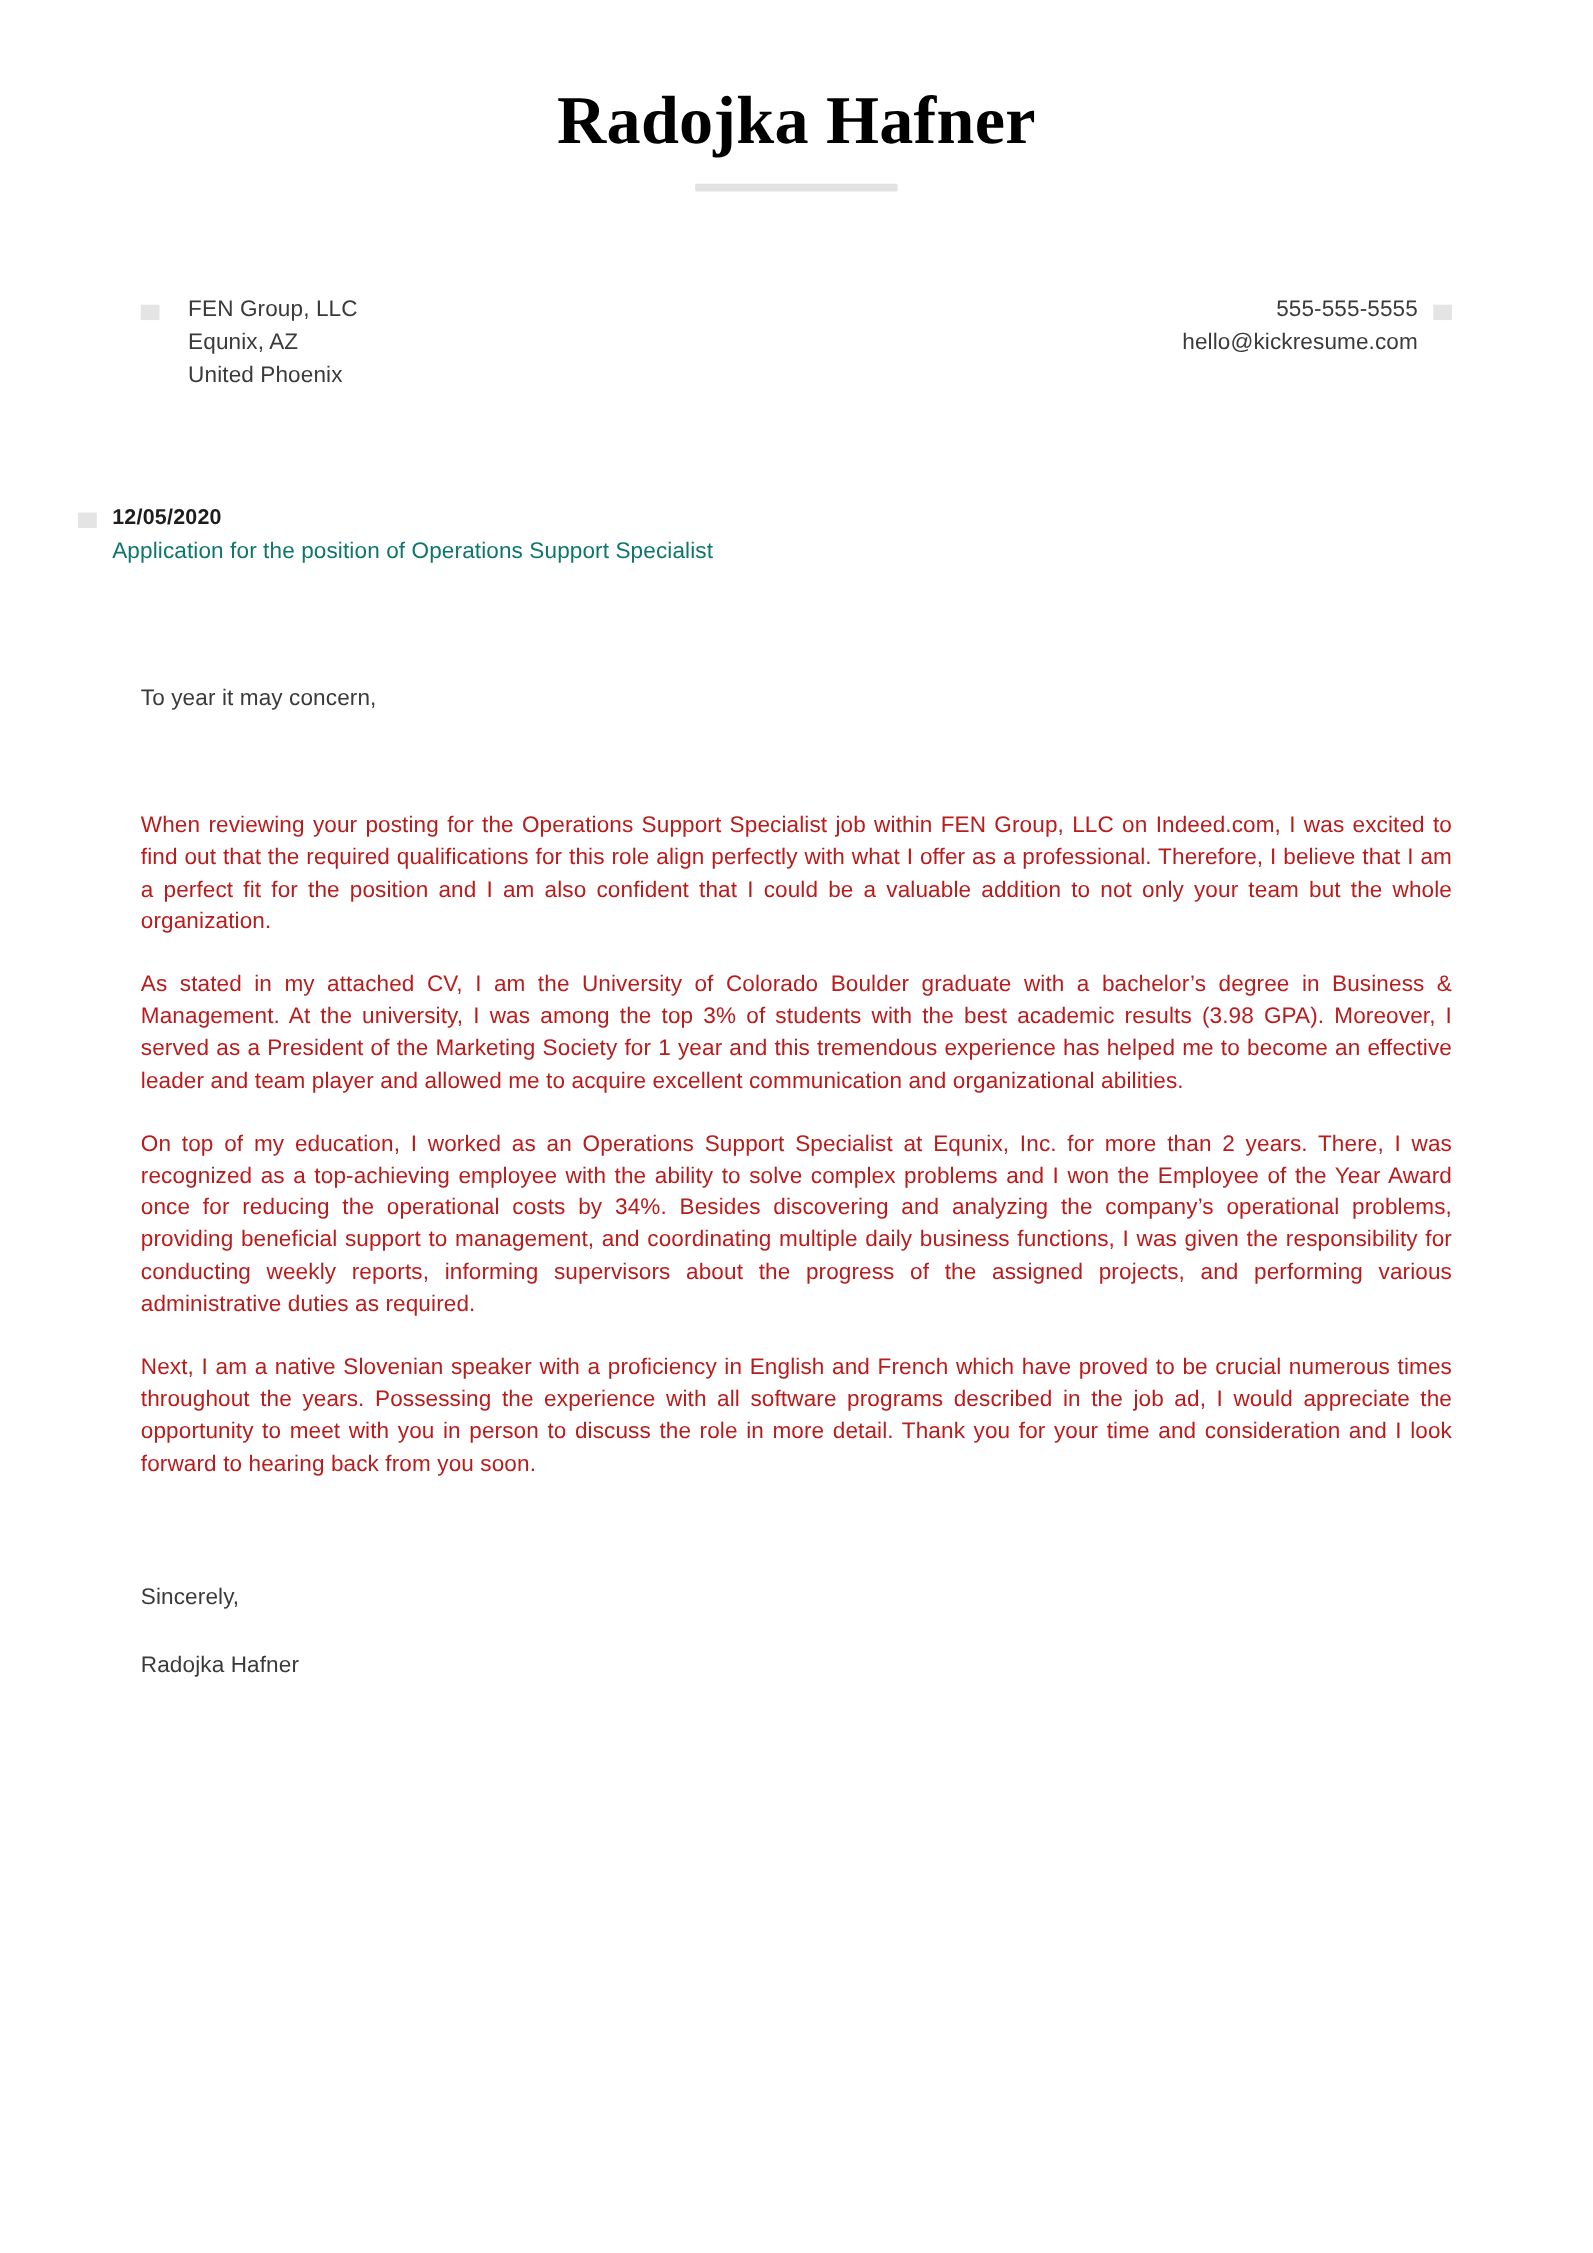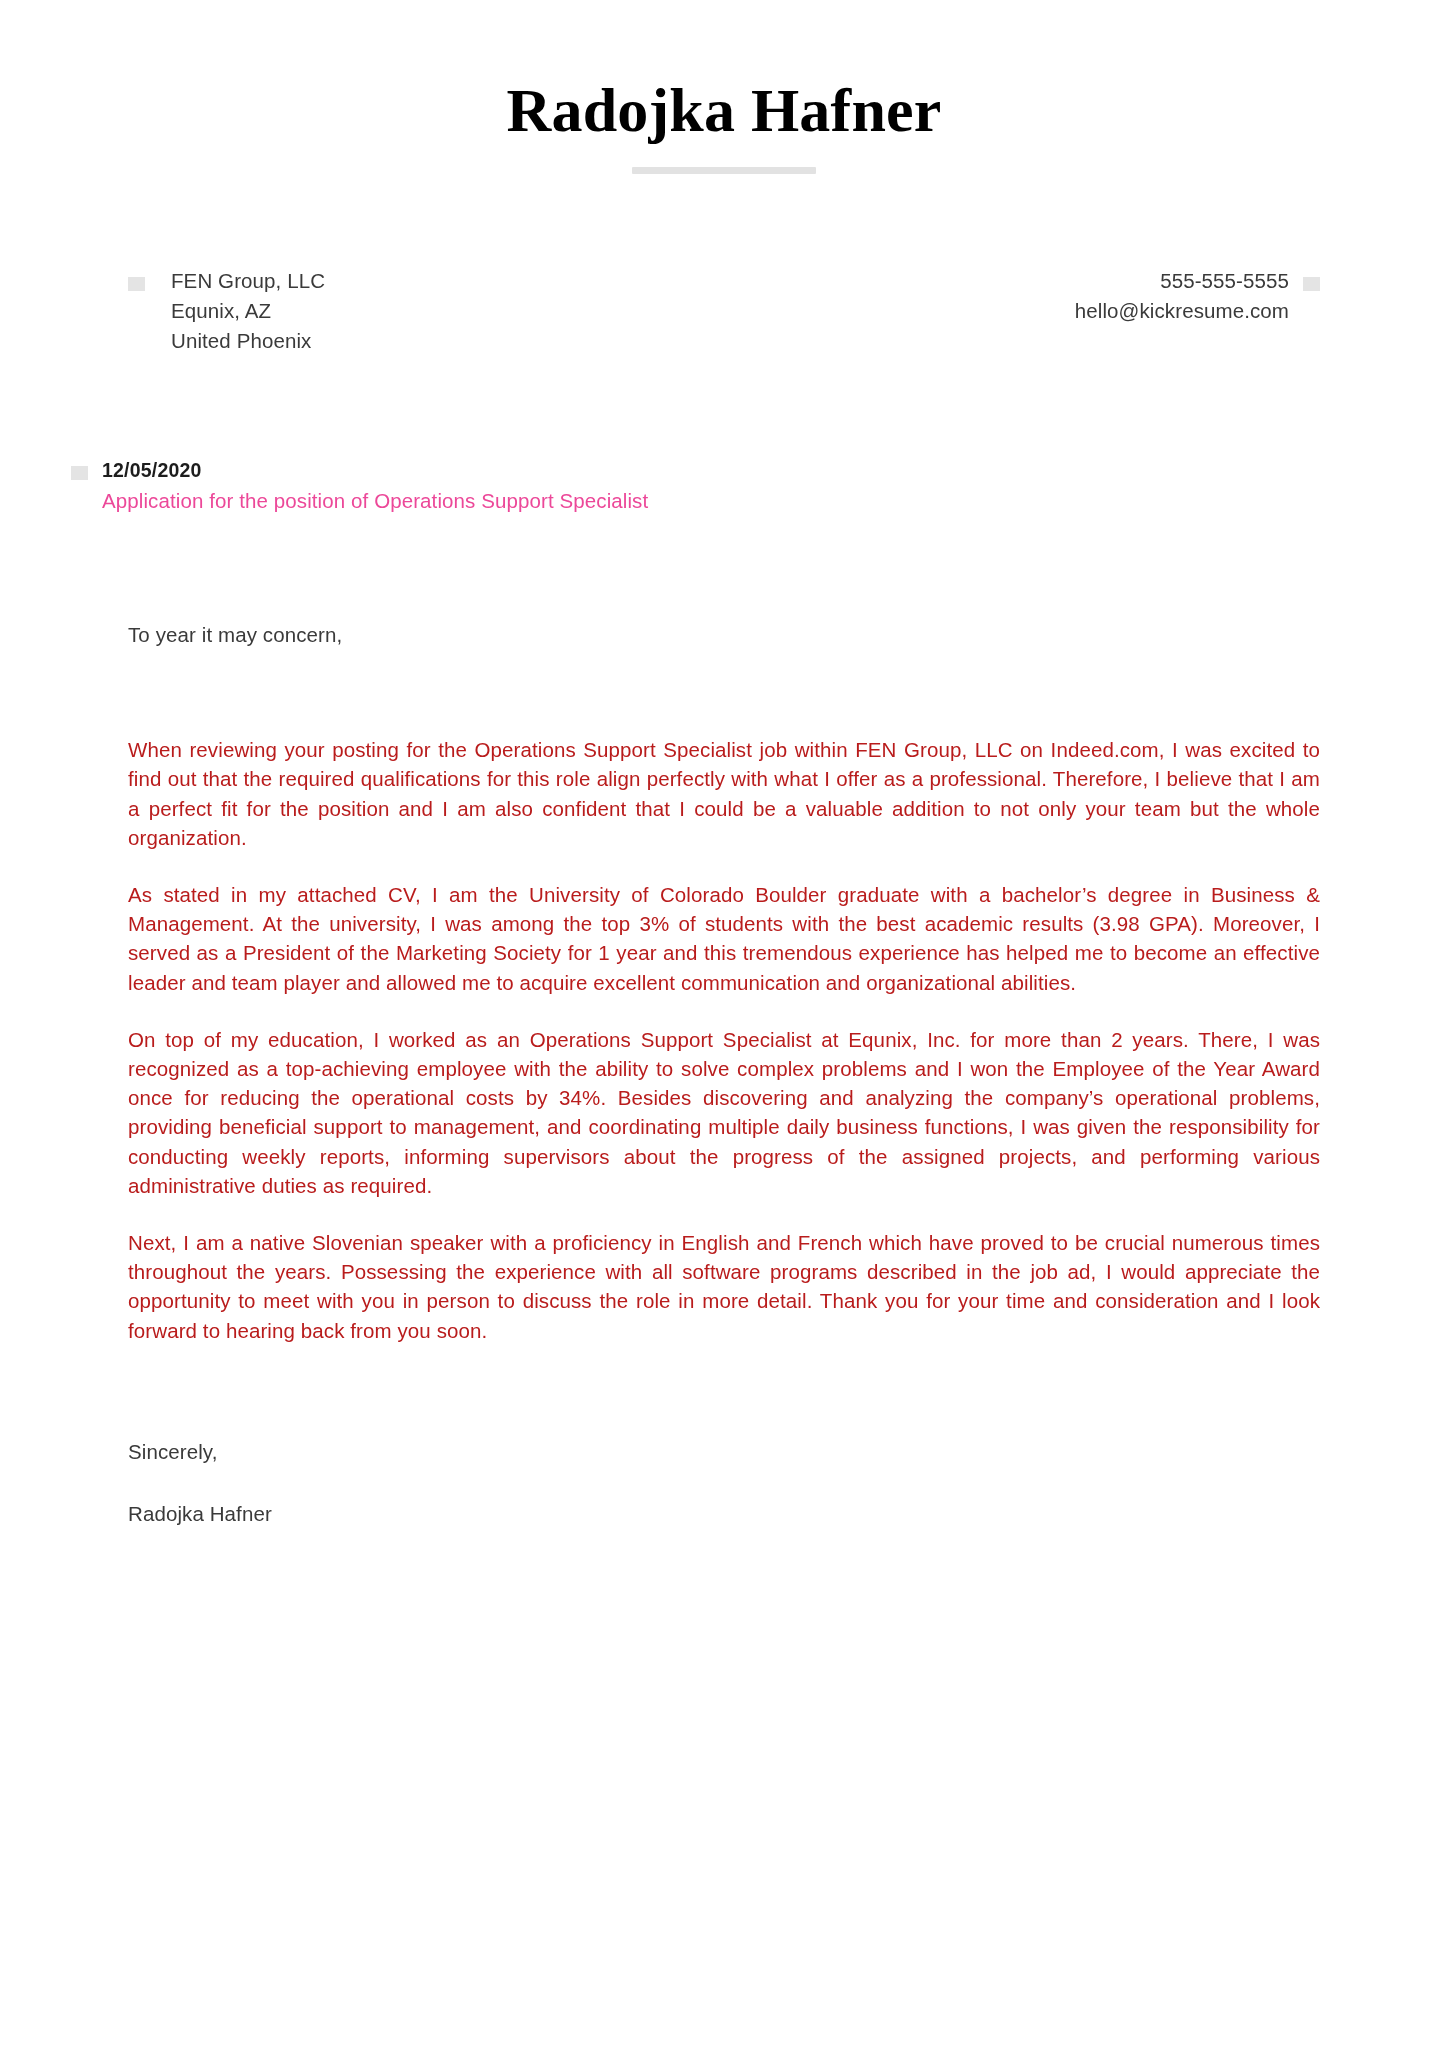--- a/index.html
+++ b/index.html
@@ -92,21 +92,21 @@
   .subject-date {
     font-size: 19.5px;
     line-height: 28px;
     font-weight: bold;
     color: #1d1d1d;
     letter-spacing: 0.2px;
   }
   .subject-title {
     font-size: 20.5px;
     line-height: 30px;
-    color: #ec4899;
+    color: #0f766e;
     margin-top: 2px;
     letter-spacing: 0.1px;
   }
 
   
   .letter-body {
     padding: 0 128px;
   }
   .salutation {
     margin-top: 104px;

